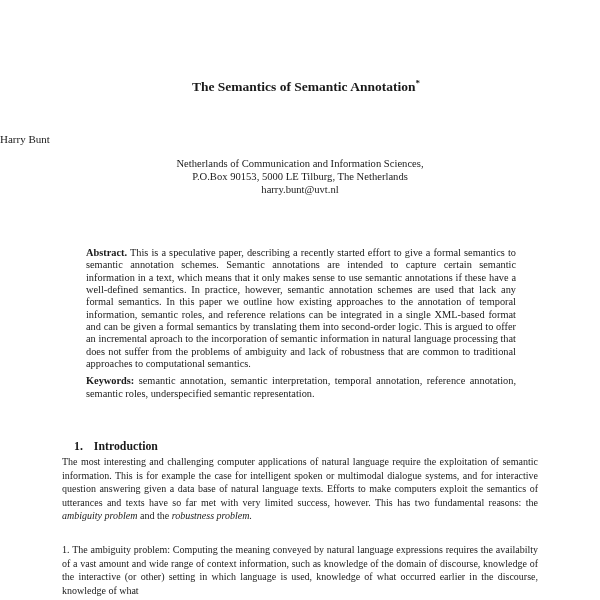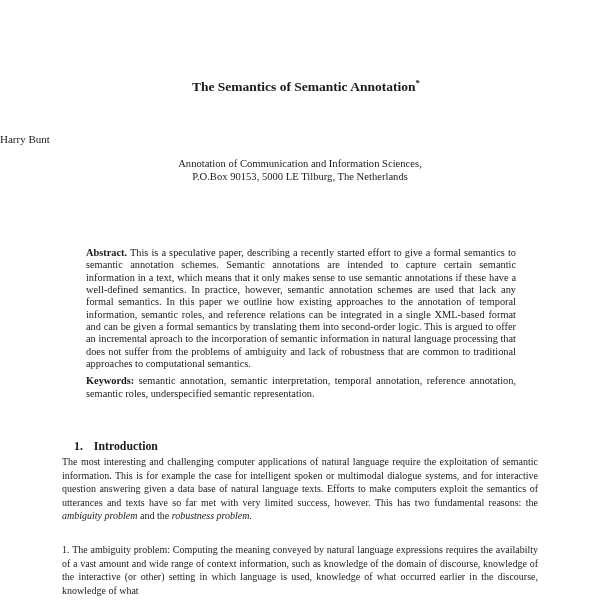--- a/index.html
+++ b/index.html
@@ -98,22 +98,23 @@
 </head>
 <body>
 
 <div class="page">
 
   <div class="title"><span>The Semantics of Semantic Annotation</span><sup>*</sup></div>
 
   <div class="author">Harry Bunt</div>
 
   <div class="affiliation">
-    <div>Annotation of Communication and Information Sciences,</div>
+    <div>Netherlands of Communication and Information Sciences,</div>
     <div>P.O.Box 90153, 5000 LE Tilburg, The Netherlands</div>
+    <div>harry.bunt@uvt.nl</div>
   </div>
 
   <div class="abstract"><span class="runin">Abstract.</span><span> This is a speculative paper, describing a recently started effort to give a formal semantics to semantic annotation schemes. Semantic annotations are intended to capture certain semantic information in a text, which means that it only makes sense to use semantic annotations if these have a well-defined semantics. In practice, however, semantic annotation schemes are used that lack any formal semantics. In this paper we outline how existing approaches to the annotation of temporal information, semantic roles, and reference relations can be integrated in a single XML-based format and can be given a formal semantics by translating them into second-order logic. This is argued to offer an incremental aproach to the incorporation of semantic information in natural language processing that does not suffer from the problems of ambiguity and lack of robustness that are common to traditional approaches to computational semantics.</span></div>
 
   <div class="keywords"><span class="runin">Keywords:</span><span> semantic annotation, semantic interpretation, temporal annotation, reference annotation, semantic roles, underspecified semantic representation.</span></div>
 
   <div class="section-heading"><span class="sec-num">1.</span><span>Introduction</span></div>
 
   <div class="body-par par1"><span>The most interesting and challenging computer applications of natural language require the exploitation of semantic information. This is for example the case for intelligent spoken or multimodal dialogue systems, and for interactive question answering given a data base of natural language texts. Efforts to make computers exploit the semantics of utterances and texts have so far met with very limited success, however. This has two fundamental reasons: the </span><span class="italic">ambiguity problem</span><span> and the </span><span class="italic">robustness problem.</span></div>
 

